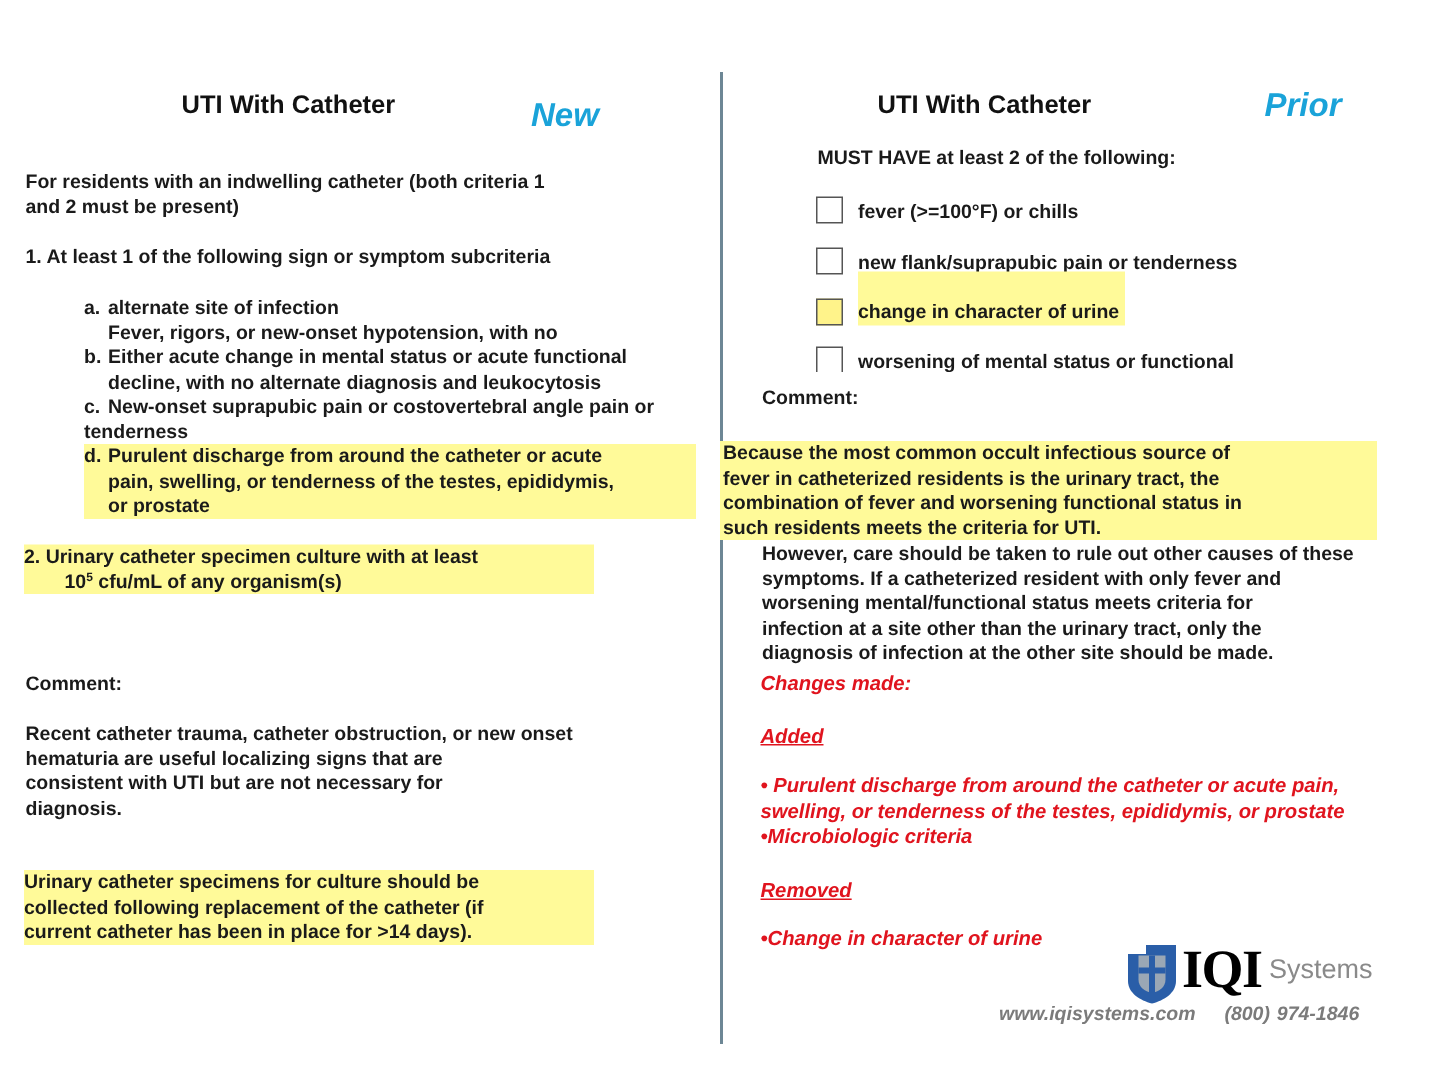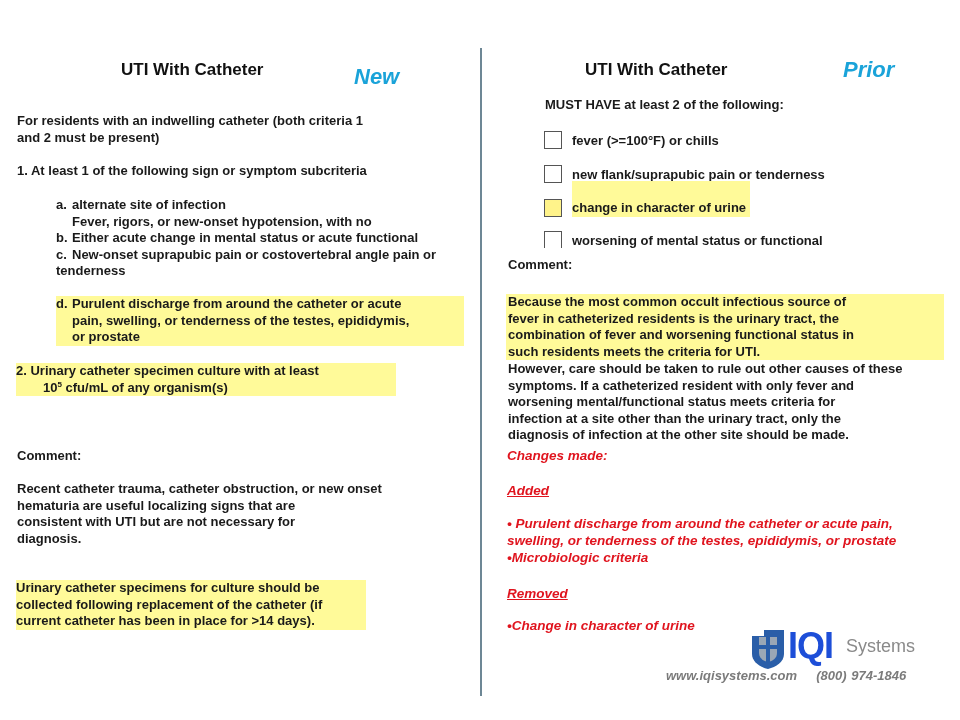--- a/index.html
+++ b/index.html
@@ -50,20 +50,21 @@
     <span class="lbl">a.</span>
     <span>
         <div>alternate site of infection</div>
         <div>Fever, rigors, or new-onset hypotension, with no</div>
       </span>
   </div>
   <div class="row">
     <span class="lbl">b.</span>
     <span>
         <div>Either acute change in mental status or acute functional</div>
+        <div>decline, with no alternate diagnosis and leukocytosis</div>
       </span>
   </div>
   <div>
     <div><span class="lbl" style="display:inline-block;">c.</span><span>New-onset suprapubic pain or costovertebral angle pain or</span></div>
     <div>tenderness</div>
   </div>
 </div>
 
 <div class="abs hl txt" style="left:56px; top:296px; width:408px; height:50px;">
   <div style="display:flex;">
@@ -83,21 +84,21 @@
 
 <div class="abs txt" style="left:17px; top:448px;">Comment:</div>
 
 <div class="abs txt" style="left:17px; top:481px;">
   <div>Recent catheter trauma, catheter obstruction,  or new onset</div>
   <div>hematuria are useful localizing signs that are</div>
   <div>consistent  with UTI but are not necessary for</div>
   <div>diagnosis.</div>
 </div>
 
-<div class="abs hl txt" style="left:16px; top:580px; width:350px; height:50px;">
+<div class="abs hl txt" style="left:16px; top:580px; width:380px; height:50px;">
   <div>Urinary catheter specimens for culture should be</div>
   <div>collected following replacement of the catheter (if</div>
   <div>current catheter has been in place for &gt;14 days).</div>
 </div>
 
 <div class="divider"></div>
 
 <div class="abs title" style="left:585px; top:60px;">UTI With Catheter</div>
 <div class="abs tag" style="left:843px; top:57px;">Prior</div>
 
@@ -117,21 +118,21 @@
 </div>
 <div class="cb-clip">
   <div style="position:absolute; left:4px; top:5px; display:flex; align-items:flex-end;">
     <span class="cb"></span>
     <span class="txt">worsening of mental status or functional</span>
   </div>
 </div>
 
 <div class="abs txt" style="left:508px; top:257px;">Comment:</div>
 
-<div class="abs hl txt" style="left:506px; top:294px; width:438px; height:66px; padding-left:2px; box-sizing:border-box;">
+<div class="abs hl txt" style="left:480px; top:294px; width:438px; height:66px; padding-left:2px; box-sizing:border-box;">
   <div>Because the most common occult infectious source of</div>
   <div>fever  in catheterized residents is the urinary tract, the</div>
   <div>combination of fever and worsening functional status  in</div>
   <div>such  residents meets the criteria for UTI.</div>
 </div>
 
 <div class="abs txt" style="left:508px; top:361px;">
   <div>However, care should be taken to rule out other causes of these</div>
   <div>symptoms.   If a catheterized resident with only fever and</div>
   <div>worsening mental/functional status  meets criteria for</div>
@@ -152,21 +153,21 @@
 </div>
 
 <div class="logo">
   <svg width="36" height="42" viewBox="0 0 36 42" style="position:absolute; left:0; top:2px;">
     <path d="M2 2 H34 V26 C34 34 26 39 18 41 C10 39 2 34 2 26 Z" fill="#2a5ea8"></path>
     <path d="M9 9 H27 V25 C27 30 23 33 18 34 C13 33 9 30 9 25 Z" fill="#9aa7b5"></path>
     <rect x="16" y="9" width="4" height="25" fill="#2a5ea8"></rect>
     <rect x="9" y="17" width="18" height="4" fill="#2a5ea8"></rect>
     <rect x="0" y="0" width="14" height="8" fill="#ffffff"></rect>
   </svg>
-  <span style="position:absolute; left:38px; top:0; font-weight:bold; font-size:36px; line-height:40px; color:#1d4ed8; letter-spacing:-1px;">IQI</span>
+  <span style="position:absolute; left:38px; top:0; font-weight:bold; font-size:36px; line-height:40px; color:#000000; letter-spacing:-1px;font-family:Liberation Serif, serif;">IQI</span>
   <span style="position:absolute; left:96px; top:10px; font-size:18px; color:#8a8a8a;">Systems</span>
 </div>
 
 <div class="footer">
   <span>www.iqisystems.com</span>
   <span style="display:inline-block; width:10px;"></span>
   <span>(800)  974-1846</span>
 </div>
 
 </body></html>

